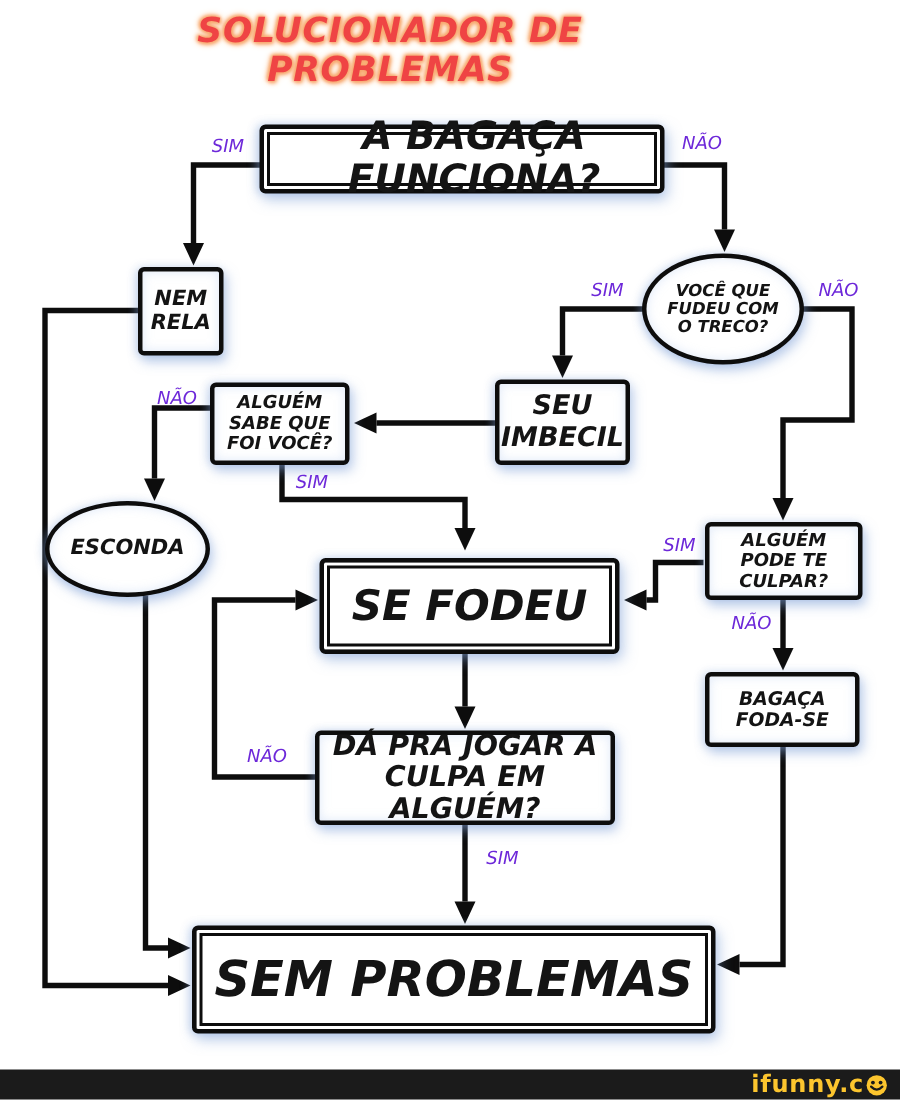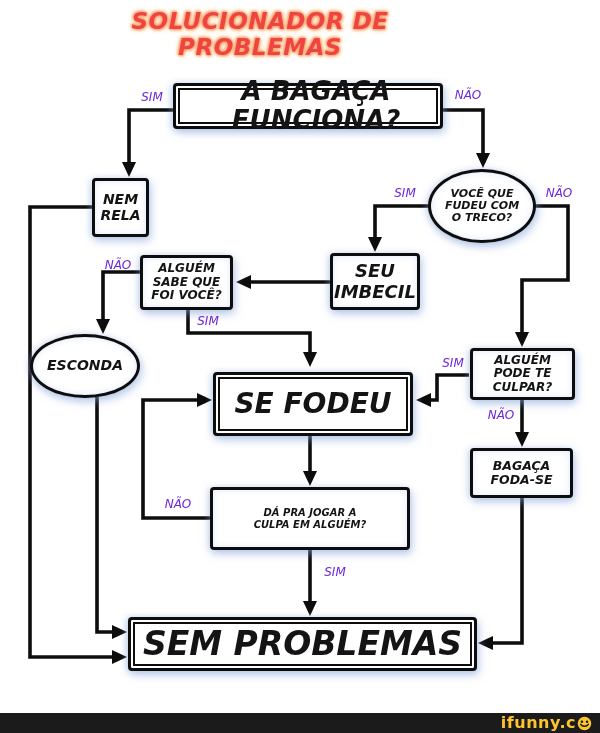--- a/index.html
+++ b/index.html
@@ -111,24 +111,24 @@
 
   <div class="node big" style="left:213px;top:372px;width:200px;height:64px;font-size:28px;">SE FODEU</div>
 
   <div class="node" style="left:470px;top:348px;width:105px;height:52px;font-size:12px;">ALGUÉM
 PODE TE
 CULPAR?</div>
 
   <div class="node" style="left:470px;top:448px;width:103px;height:50px;font-size:12.5px;">BAGAÇA
 FODA-SE</div>
 
-  <div class="node" style="left:210px;top:487px;width:200px;height:63px;font-size:10px;">DÁ PRA JOGAR A
+  <div class="node" style="left:210px;top:487px;width:200px;height:63px;font-size:19px;">DÁ PRA JOGAR A
 CULPA EM ALGUÉM?</div>
 
-  <div class="node big" style="left:128px;top:617px;width:349px;height:54px;font-size:33px;">SEM PROBLEMAS</div>
+  <div class="node big" style="left:128px;top:617px;width:349px;height:72px;font-size:33px;">SEM PROBLEMAS</div>
 
   <div class="elabel" style="left:134px;top:90px;width:36px;">SIM</div>
   <div class="elabel" style="left:448px;top:88px;width:40px;">NÃO</div>
   <div class="elabel" style="left:386px;top:186px;width:38px;">SIM</div>
   <div class="elabel" style="left:538px;top:186px;width:42px;">NÃO</div>
   <div class="elabel" style="left:98px;top:258px;width:40px;">NÃO</div>
   <div class="elabel" style="left:189px;top:314px;width:38px;">SIM</div>
   <div class="elabel" style="left:434px;top:356px;width:38px;">SIM</div>
   <div class="elabel" style="left:480px;top:408px;width:42px;">NÃO</div>
   <div class="elabel" style="left:156px;top:497px;width:44px;">NÃO</div>

